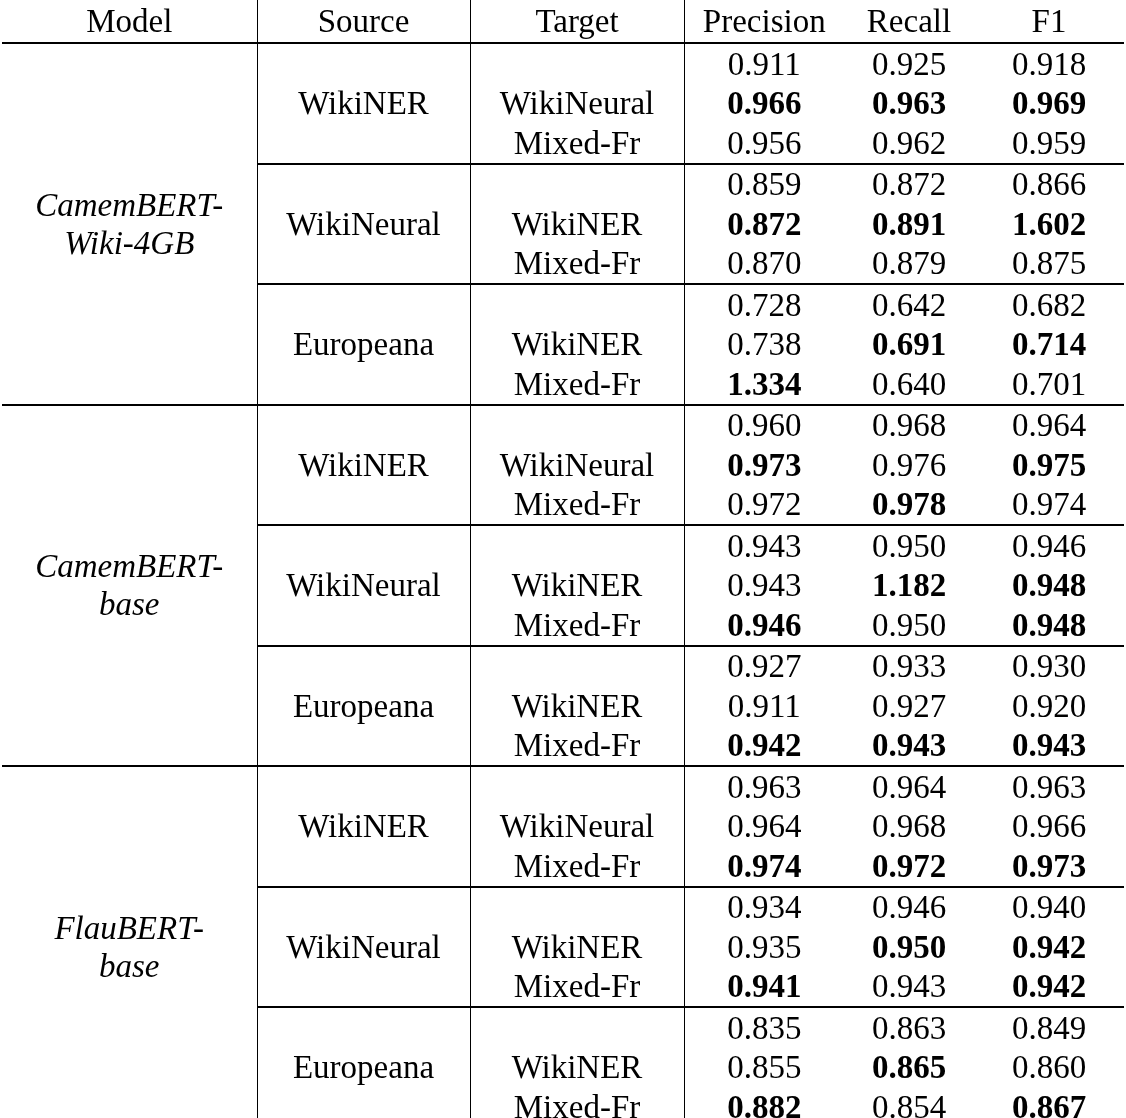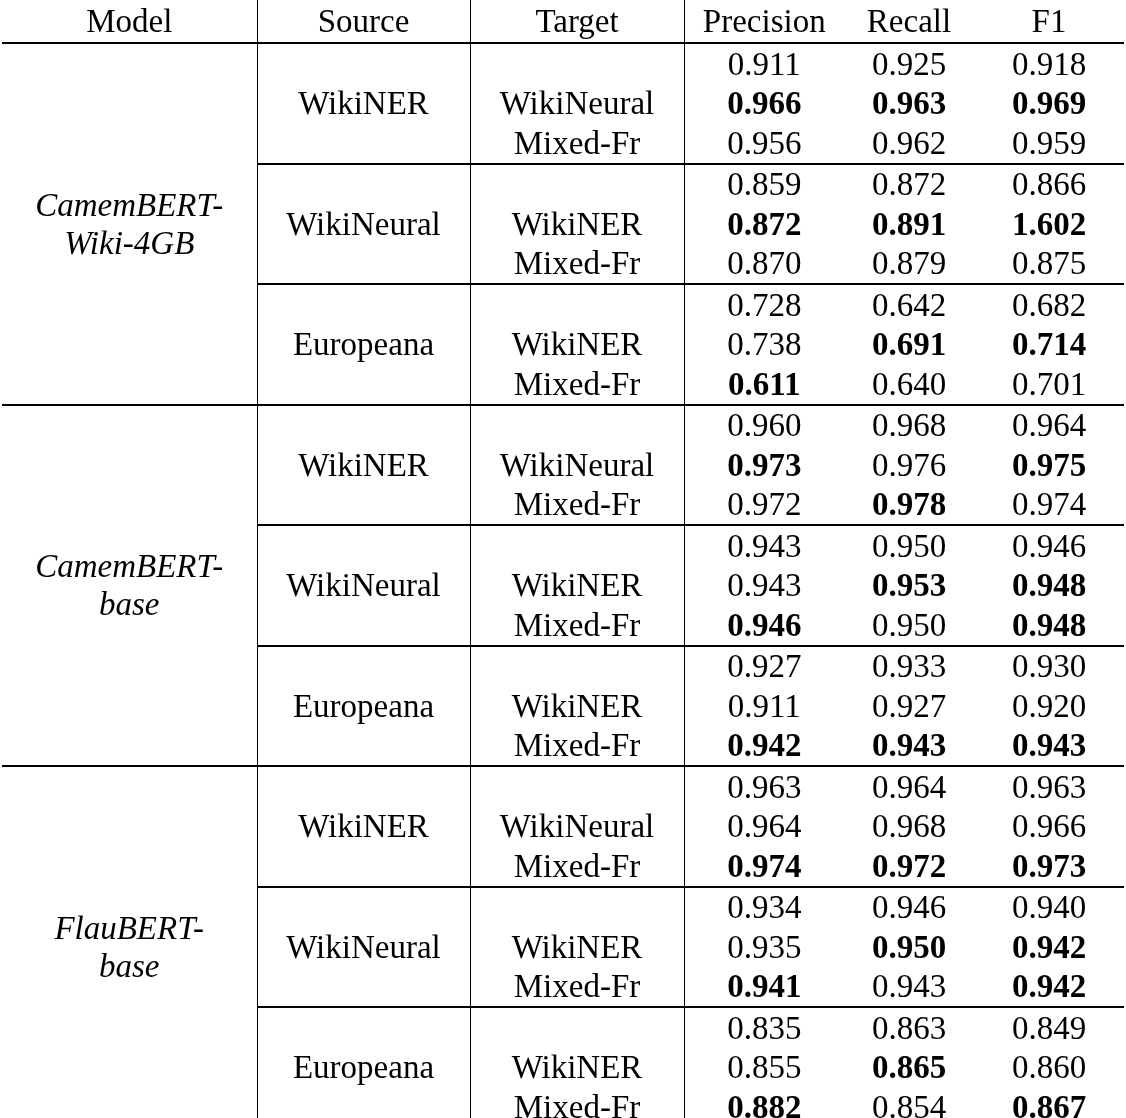--- a/index.html
+++ b/index.html
@@ -111,21 +111,21 @@
         <td class="sep">0.682</td>
       </tr>
       <tr>
         <td class="vl sep">WikiNER</td>
         <td class="sep">0.738</td>
         <td class="sep bold">0.691</td>
         <td class="sep bold">0.714</td>
       </tr>
       <tr class="block-end">
         <td class="vl sep">Mixed-Fr</td>
-        <td class="sep bold">0.611</td>
+        <td class="sep bold">1.334</td>
         <td class="sep">0.640</td>
         <td class="sep">0.701</td>
       </tr>
       <tr>
         <td class="vl model-cell" rowspan="9" style="border-bottom: 2px solid rgb(0, 0, 0);">
           <span style="display: block;">CamemBERT-</span>
           <span style="display: block;">base</span>
         </td>
         <td class="vl sep src-cell" rowspan="3" style="border-bottom: 2px solid rgb(0, 0, 0);">WikiNER</td>
         <td class="vl sep"></td>
@@ -148,21 +148,21 @@
       <tr>
         <td class="vl sep src-cell" rowspan="3" style="border-bottom: 2px solid rgb(0, 0, 0);">WikiNeural</td>
         <td class="vl sep"></td>
         <td class="sep">0.943</td>
         <td class="sep">0.950</td>
         <td class="sep">0.946</td>
       </tr>
       <tr>
         <td class="vl sep">WikiNER</td>
         <td class="sep">0.943</td>
-        <td class="sep bold">0.953</td>
+        <td class="sep bold">1.182</td>
         <td class="sep bold">0.948</td>
       </tr>
       <tr class="src-end">
         <td class="vl sep">Mixed-Fr</td>
         <td class="sep bold">0.946</td>
         <td class="sep">0.950</td>
         <td class="sep bold">0.948</td>
       </tr>
       <tr>
         <td class="vl sep src-cell" rowspan="3" style="border-bottom: 2px solid rgb(0, 0, 0);">Europeana</td>

